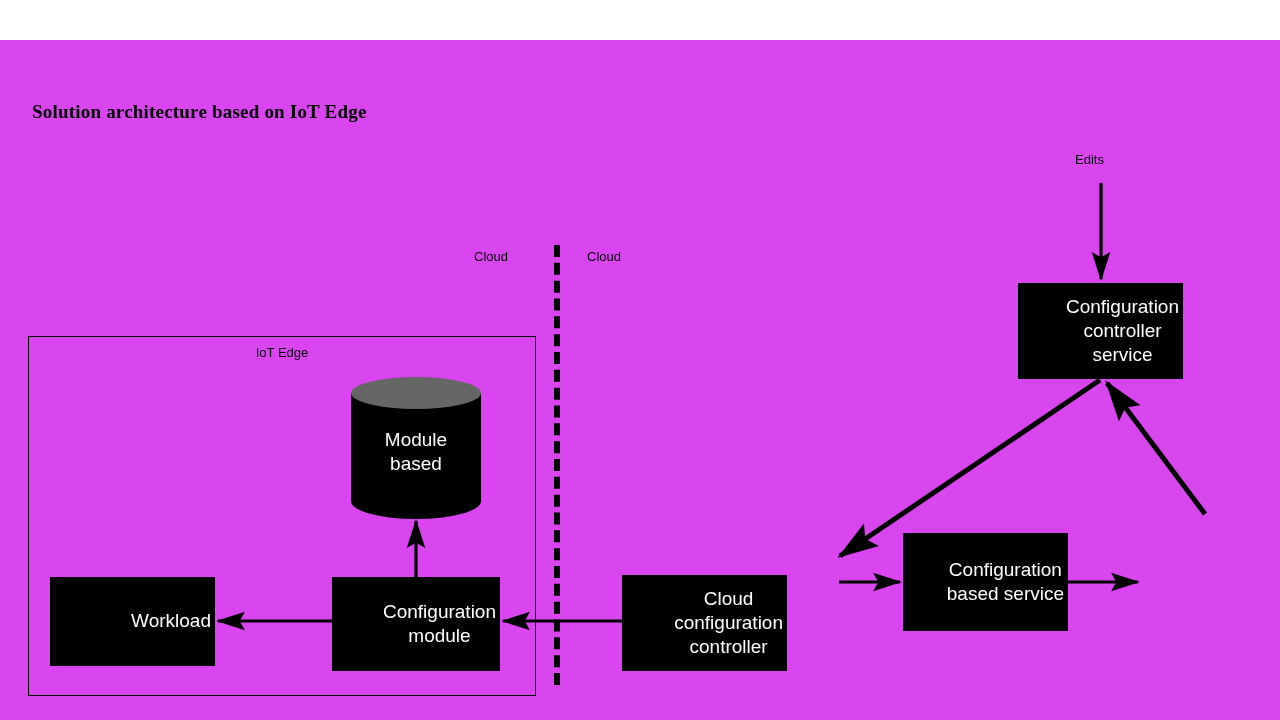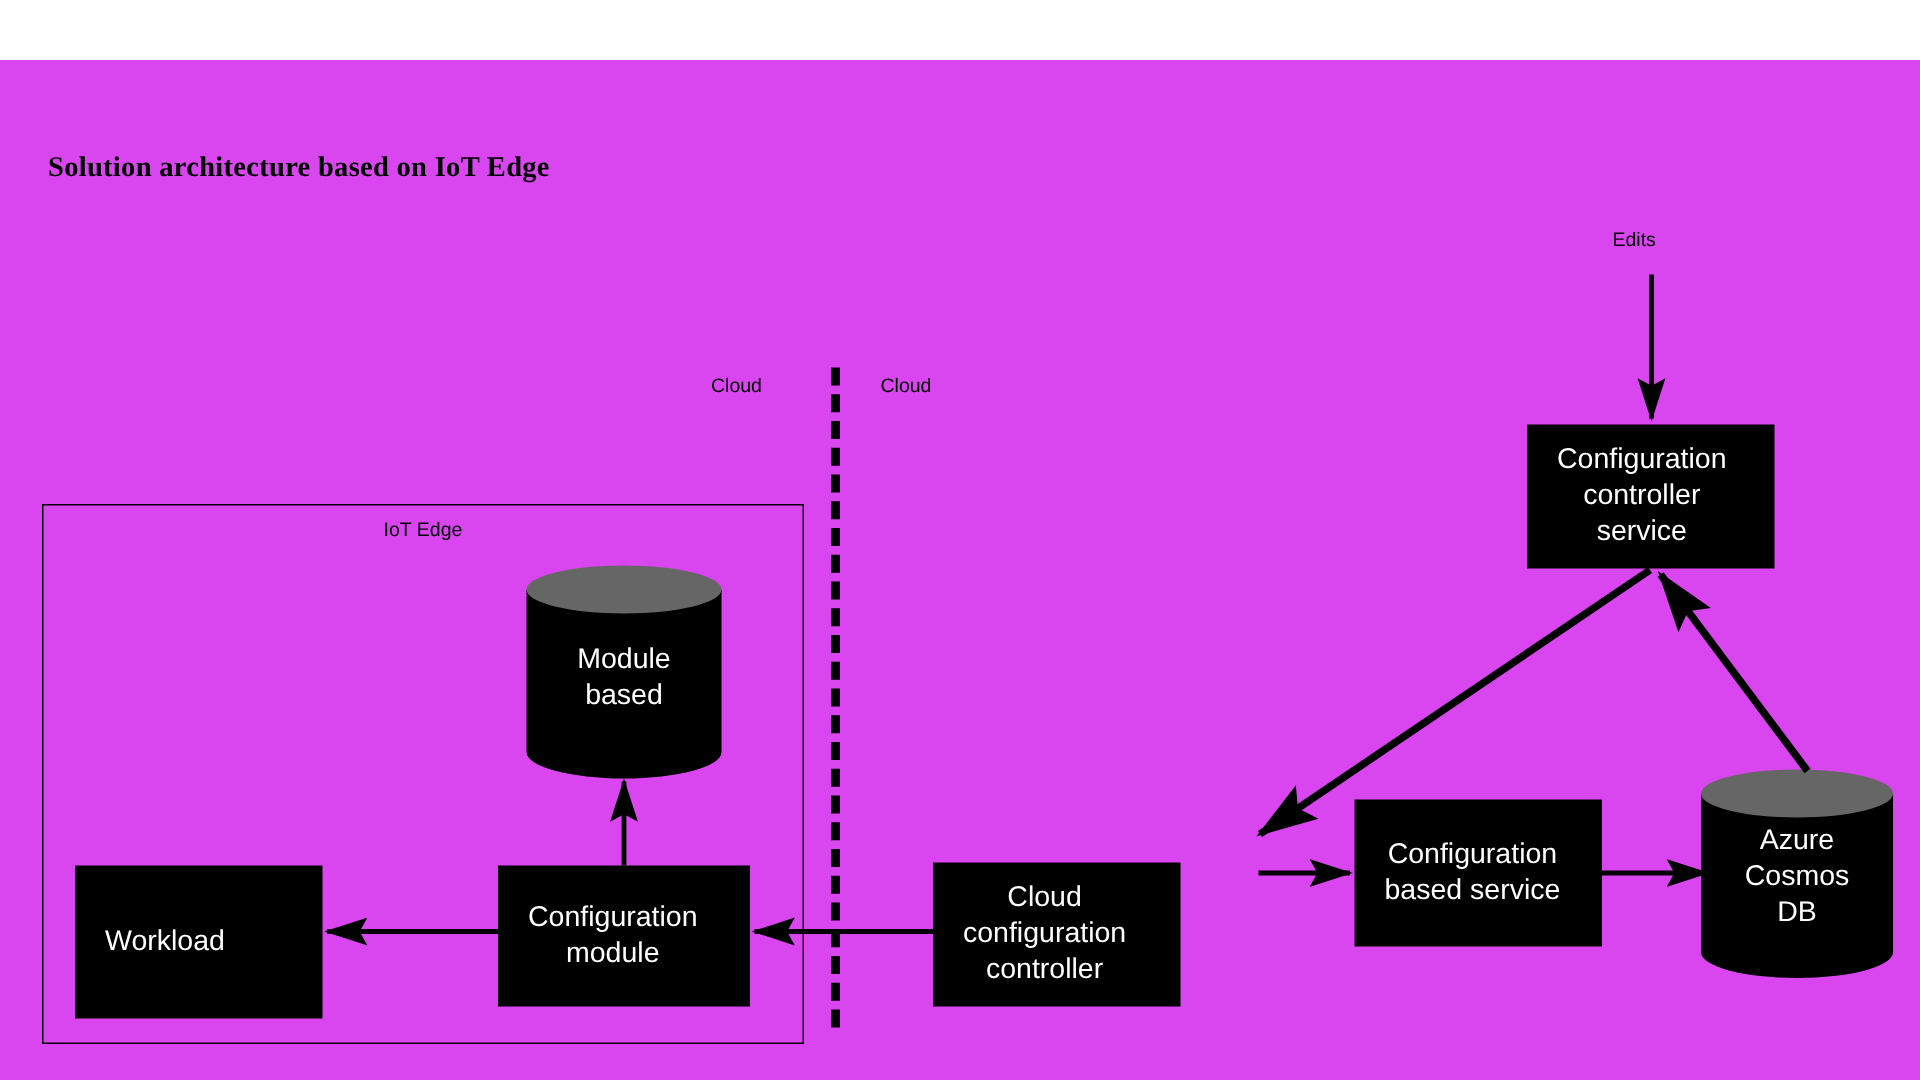--- a/index.html
+++ b/index.html
@@ -57,27 +57,27 @@
     color: #000000;
   }
 
   
   .node-box {
     position: absolute;
     background: #000000;
     color: #ffffff;
     display: flex;
     align-items: center;
-    justify-content: flex-start;
+    justify-content: flex-end;
     text-align: center;
     font-family: "Liberation Sans", sans-serif;
     font-size: 19px;
     line-height: 1.27;
     box-sizing: border-box;
-    padding: 2px 20px;
+    padding: 2px 4px;
   }
 
   
   .cylinder {
     position: absolute;
   }
   .cyl-body {
     position: absolute;
     left: 0;
     width: 100%;
@@ -142,21 +142,21 @@
 
   <div class="cylinder" style="left:351px; top:337px; width:130px; height:142px;">
     <div class="cyl-body" style="top:16px; height:126px;"></div>
     <div class="cyl-top" style="height:32px;"></div>
     <div class="cyl-label" style="top:51px;">
       <div>Module</div>
       <div>based</div>
     </div>
   </div>
 
-  <div class="node-box" style="left:50px; top:537px; width:165px; height:102px;">
+  <div class="node-box" style="left:50px; top:537px; width:165px; height:89px;">
     <span>Workload</span>
   </div>
 
   <div class="node-box" style="left:332px; top:537px; width:168px; height:94px;">
     <div>
       <div>Configuration</div>
       <div>module</div>
     </div>
   </div>
 
@@ -176,29 +176,20 @@
     </div>
   </div>
 
   <div class="node-box" style="left:903px; top:493px; width:165px; height:98px;">
     <div>
       <div>Configuration</div>
       <div>based service</div>
     </div>
   </div>
 
-  <div class="cylinder" style="left:1134px; top:473px; width:128px; height:139px;">
-    <div class="cyl-body" style="top:16px; height:123px;"></div>
-    <div class="cyl-top" style="height:32px;"></div>
-    <div class="cyl-label" style="top:36px;">
-      <div>Azure</div>
-      <div>Cosmos</div>
-      <div>DB</div>
-    </div>
-  </div>
 
   <svg class="arrow-layer" viewBox="0 0 1280 720">
     <defs>
       <marker id="ah" markerWidth="10" markerHeight="10" refX="8.4" refY="3.4" orient="auto" markerUnits="strokeWidth">
         <path d="M0,0.5 L9,3.4 L0,6.3 L1.6,3.4 Z" fill="#000000"></path>
       </marker>
       <marker id="ahb" markerWidth="9" markerHeight="9" refX="7.6" refY="3.1" orient="auto" markerUnits="strokeWidth">
         <path d="M0,0.4 L8.2,3.1 L0,5.8 L1.5,3.1 Z" fill="#000000"></path>
       </marker>
     </defs>

